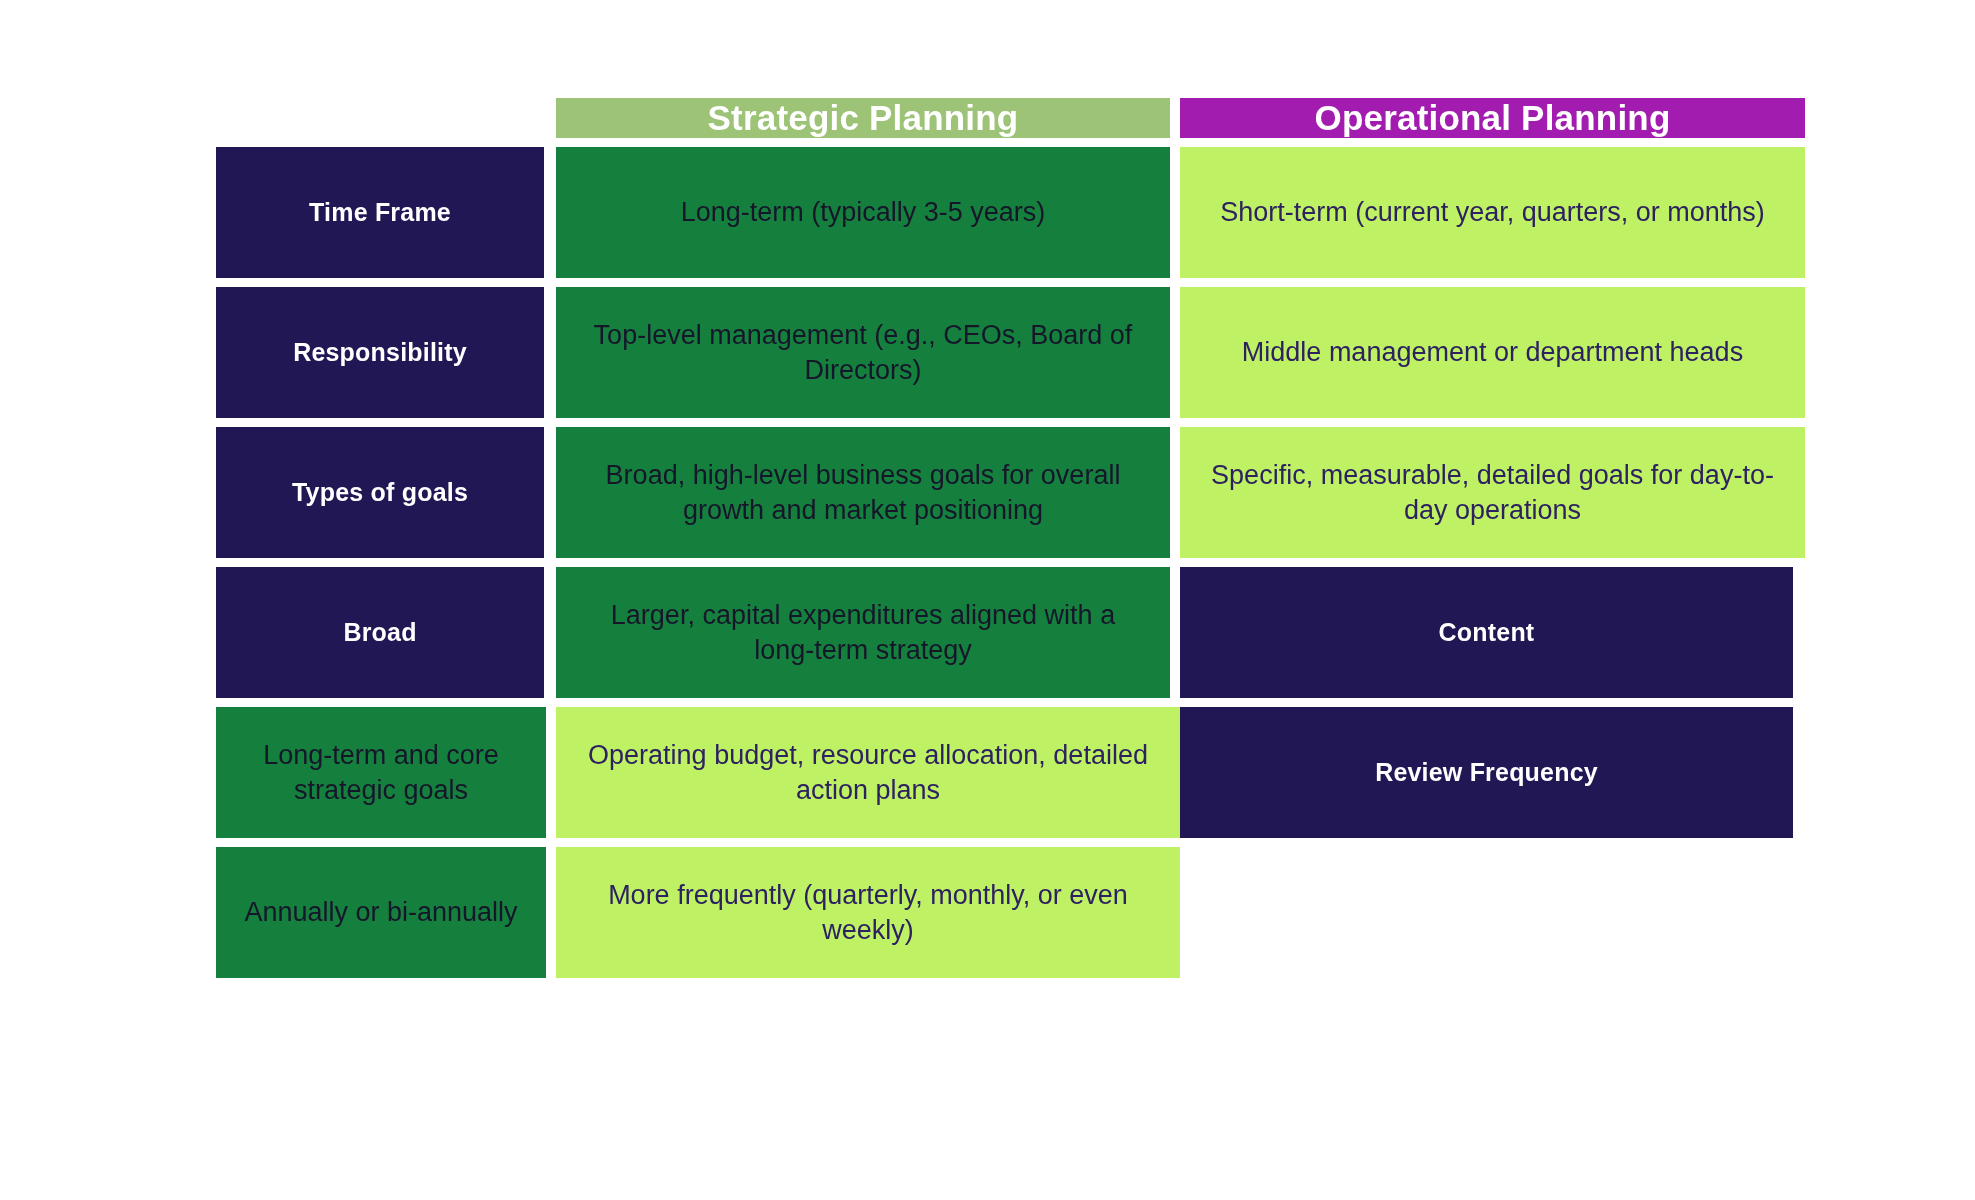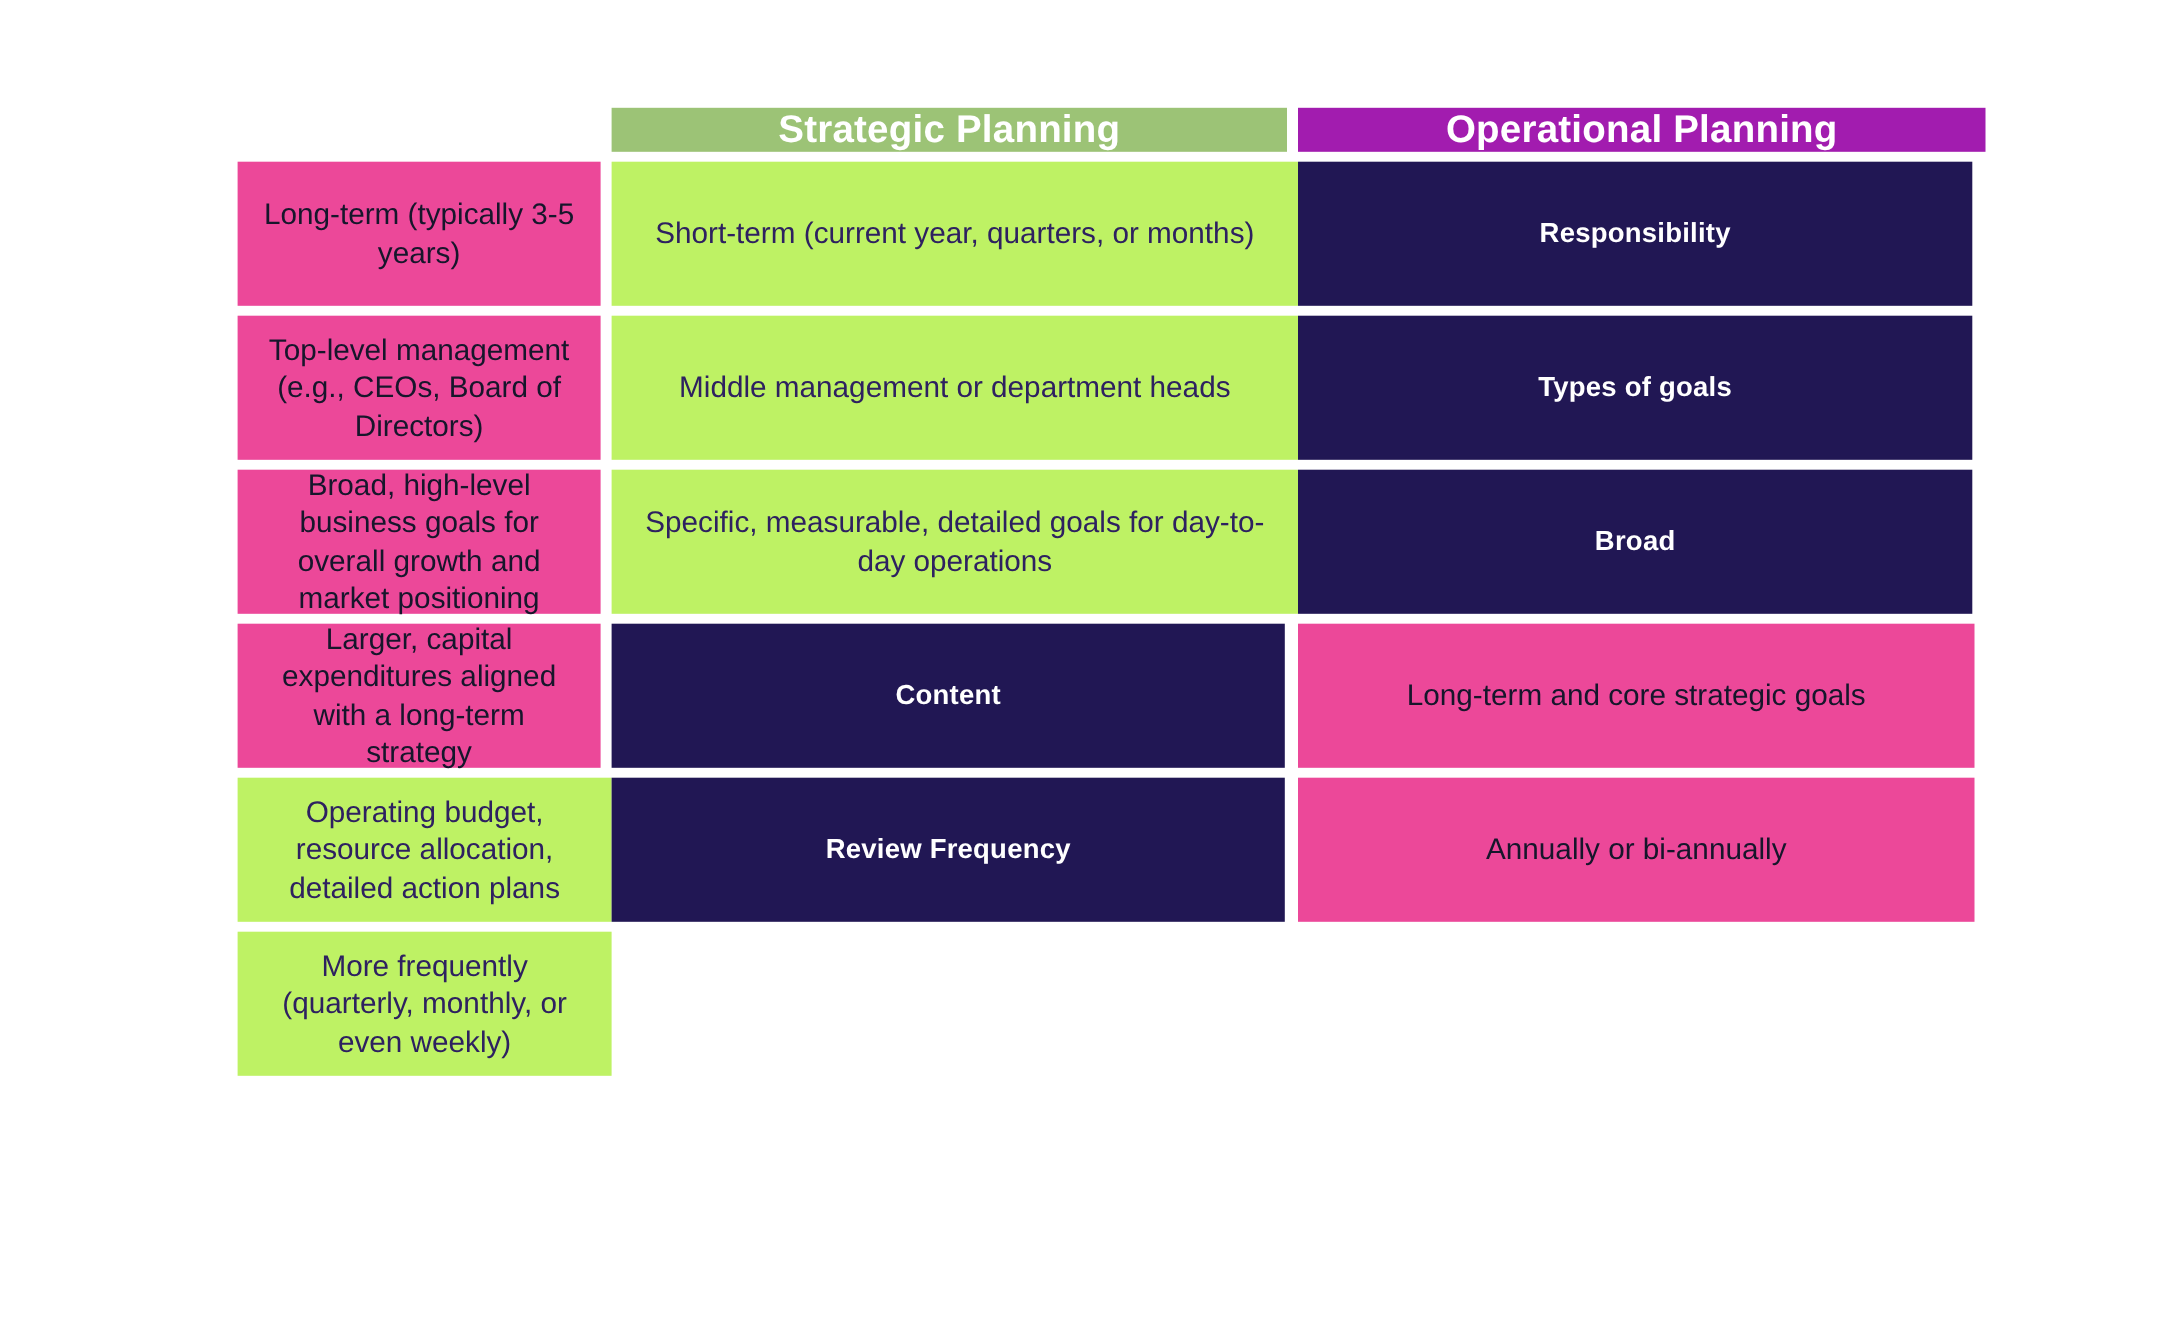--- a/index.html
+++ b/index.html
@@ -56,21 +56,21 @@
 
   .label-cell {
     background: #211754;
     color: #ffffff;
     font-size: 25px;
     font-weight: bold;
     letter-spacing: 0.2px;
   }
 
   .cell-a {
-    background: #ec4899;
+    background: #15803d;
     color: #16162b;
     font-size: 27px;
     line-height: 1.27;
     padding: 0 22px;
     font-weight: normal;
   }
 
   .cell-b {
     background: #bef264;
     color: #2E2160;
@@ -82,20 +82,21 @@
 </style>
 </head>
 <body>
 
 <div id="comparison-table">
 
   <div class="cell header-spacer col-label"></div>
   <div class="cell header-a col-a">Strategic Planning</div>
   <div class="cell header-b">Operational Planning</div>
 
+  <div class="cell body-cell label-cell col-label">Time Frame</div>
   <div class="cell body-cell cell-a col-a">Long-term (typically 3-5 years)</div>
   <div class="cell body-cell cell-b">Short-term (current year, quarters, or months)</div>
 
   <div class="cell body-cell label-cell col-label">Responsibility</div>
   <div class="cell body-cell cell-a col-a">Top-level management (e.g., CEOs, Board of Directors)</div>
   <div class="cell body-cell cell-b">Middle management or department heads</div>
 
   <div class="cell body-cell label-cell col-label">Types of goals</div>
   <div class="cell body-cell cell-a col-a">Broad, high-level business goals for overall growth and market positioning</div>
   <div class="cell body-cell cell-b">Specific, measurable, detailed goals for day-to-day operations</div>

